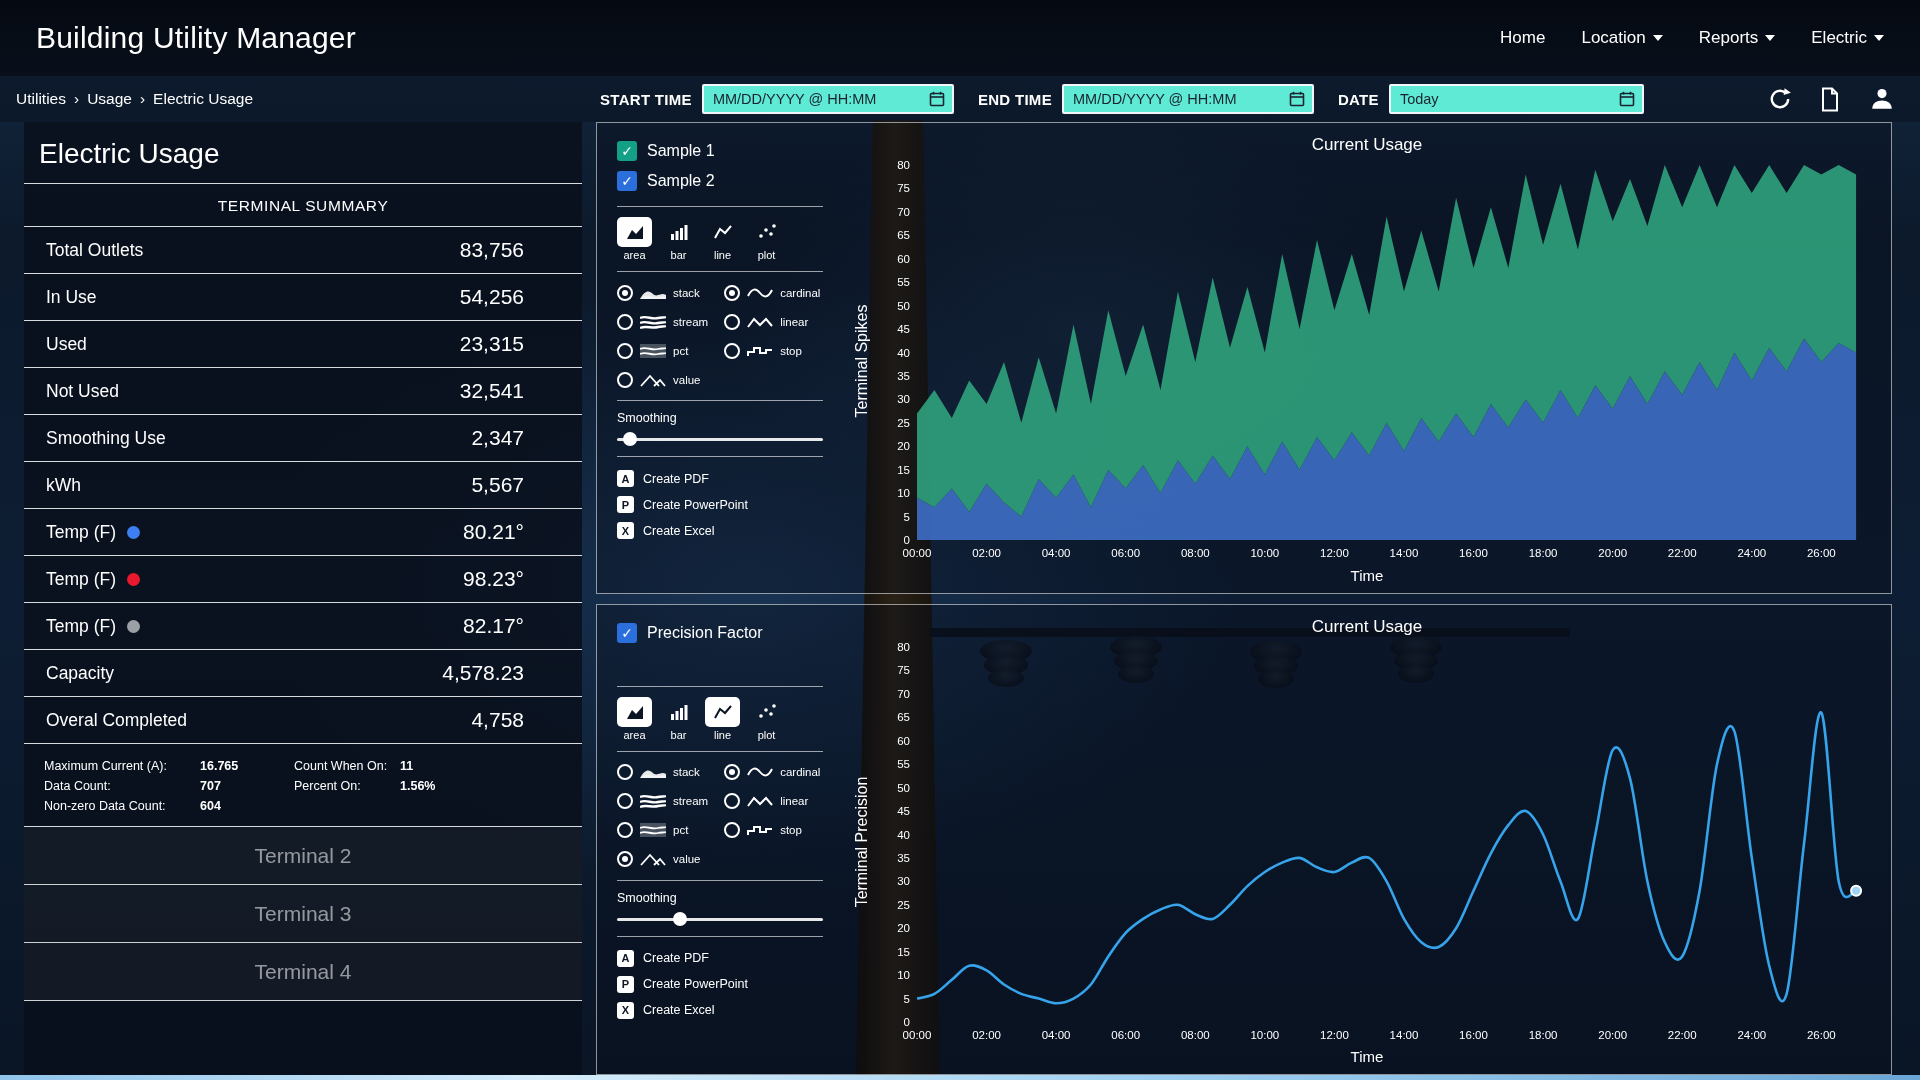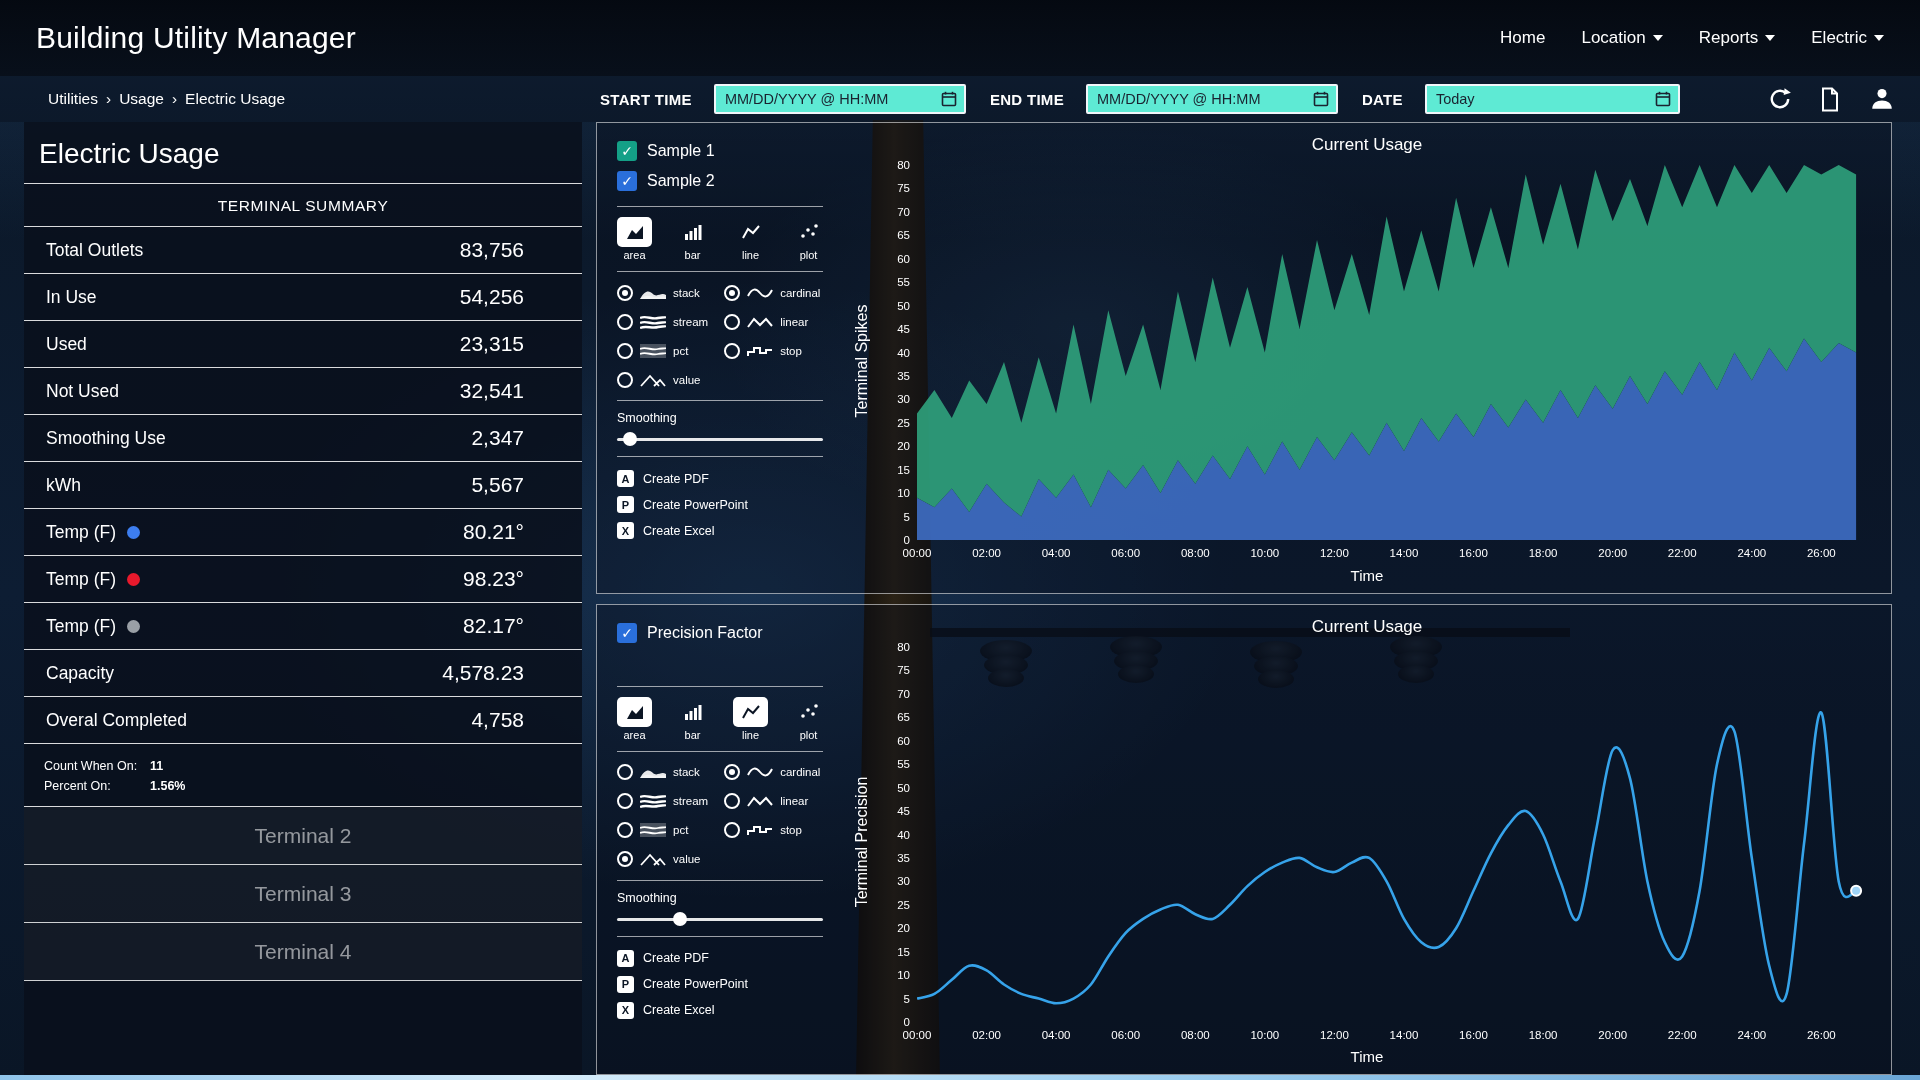--- a/index.html
+++ b/index.html
@@ -36,25 +36,25 @@
             background:linear-gradient(180deg,rgba(4,8,15,.96),rgba(7,13,23,.90)); }
   .app-title { font-size:30px; font-weight:400; letter-spacing:.2px; }
   .nav { margin-left:auto; display:flex; gap:36px; align-items:center; }
   .nav-item { display:flex; align-items:center; gap:7px; font-size:17px; cursor:pointer; }
   .caret { width:0; height:0; border-left:5px solid transparent; border-right:5px solid transparent;
            border-top:6px solid #fff; }
 
   
   .toolbar { position:absolute; top:76px; left:0; right:0; height:46px; z-index:3;
              background:rgba(10,18,32,.55); }
-  .breadcrumb { position:absolute; left:48px; top:0; height:46px; display:flex; align-items:center;
+  .breadcrumb { position:absolute; left:16px; top:0; height:46px; display:flex; align-items:center;
                 gap:8px; font-size:15.5px; }
   .crumb { cursor:pointer; }
   .fields { position:absolute; left:600px; top:0; height:46px; display:flex; align-items:center; gap:24px; }
-  .field { display:flex; align-items:center; gap:22px; }
+  .field { display:flex; align-items:center; gap:10px; }
   .field-label { font-size:15px; font-weight:bold; letter-spacing:.3px; }
   .tb-input { height:30px; background:#5eead4; color:#1a2330; border:2px solid #f2f6fa; border-radius:2px;
               display:flex; align-items:center; padding:0 7px 0 9px; font-size:14.5px; cursor:text; }
   .tb-input .input-text { flex:1; white-space:nowrap; }
   .w-time { width:252px; } .w-date { width:255px; }
   .cal-icon { display:flex; margin-left:8px; }
   .tool-icons { position:absolute; right:24px; top:0; height:46px; display:flex; align-items:center; gap:28px; }
   .icon-btn { display:flex; align-items:center; cursor:pointer; }
 
   
@@ -89,21 +89,21 @@
   .right { flex:1; display:flex; flex-direction:column; gap:10px; min-width:0; }
   .section { flex:1; border:1px solid rgba(255,255,255,.55); background:rgba(8,14,26,.38);
              display:flex; min-height:0; }
   .controls { width:252px; flex:none; padding:13px 0 0 20px; }
   .cb-row { display:flex; align-items:center; gap:10px; height:30px; cursor:pointer; }
   .cb-box { width:20px; height:20px; border-radius:3px; display:flex; align-items:center;
             justify-content:center; }
   .cb-box.checked::after { content:"\2713"; color:#fff; font-size:14px; font-weight:bold; }
   .cb-label { font-size:16px; }
   .hr { border-top:1px solid rgba(255,255,255,.6); margin:10px 0; width:206px; }
-  .ctypes { display:flex; gap:23px; }
+  .ctypes { display:flex; gap:9px; }
   .ctype { display:flex; flex-direction:column; align-items:center; gap:2px; cursor:pointer; }
   .ctype-box { width:35px; height:30px; border-radius:5px; display:flex; align-items:center;
                justify-content:center; color:#fff; }
   .ctype.selected .ctype-box { background:#fff; color:#0b1524; }
   .ctype-label { font-size:11px; }
   .radio-grid { display:flex; gap:16px; }
   .radio-col { display:flex; flex-direction:column; gap:8px; }
   .radio-row { display:flex; align-items:center; gap:7px; height:21px; cursor:pointer; }
   .radio-dot { width:16px; height:16px; border:2px solid #fff; border-radius:50%;
                position:relative; flex:none; }
@@ -314,20 +314,34 @@
       <div class="trow">
         <span class="trow-label">Capacity</span>
         <span class="trow-value">4,578.23</span>
       </div>
       <div class="trow">
         <span class="trow-label">Overal Completed</span>
         <span class="trow-value">4,758</span>
       </div>
 
       <div class="stats">
+        <div class="stats-col c1">
+          <div class="stat-line">
+            <span class="stat-label">Maximum Current (A):</span>
+            <span class="stat-value">16.765</span>
+          </div>
+          <div class="stat-line">
+            <span class="stat-label">Data Count:</span>
+            <span class="stat-value">707</span>
+          </div>
+          <div class="stat-line">
+            <span class="stat-label">Non-zero Data Count:</span>
+            <span class="stat-value">604</span>
+          </div>
+        </div>
         <div class="stats-col c2">
           <div class="stat-line">
             <span class="stat-label">Count When On:</span>
             <span class="stat-value">11</span>
           </div>
           <div class="stat-line">
             <span class="stat-label">Percent On:</span>
             <span class="stat-value">1.56%</span>
           </div>
         </div>

